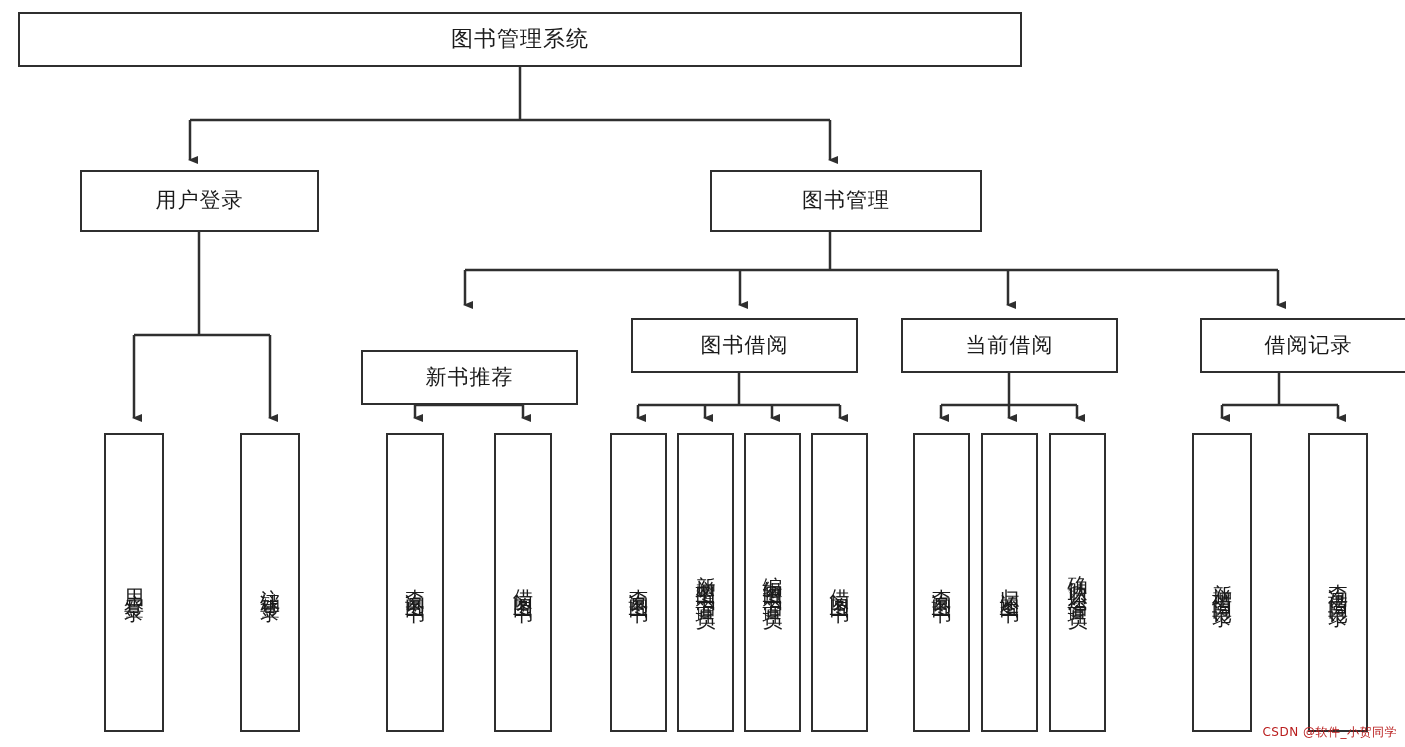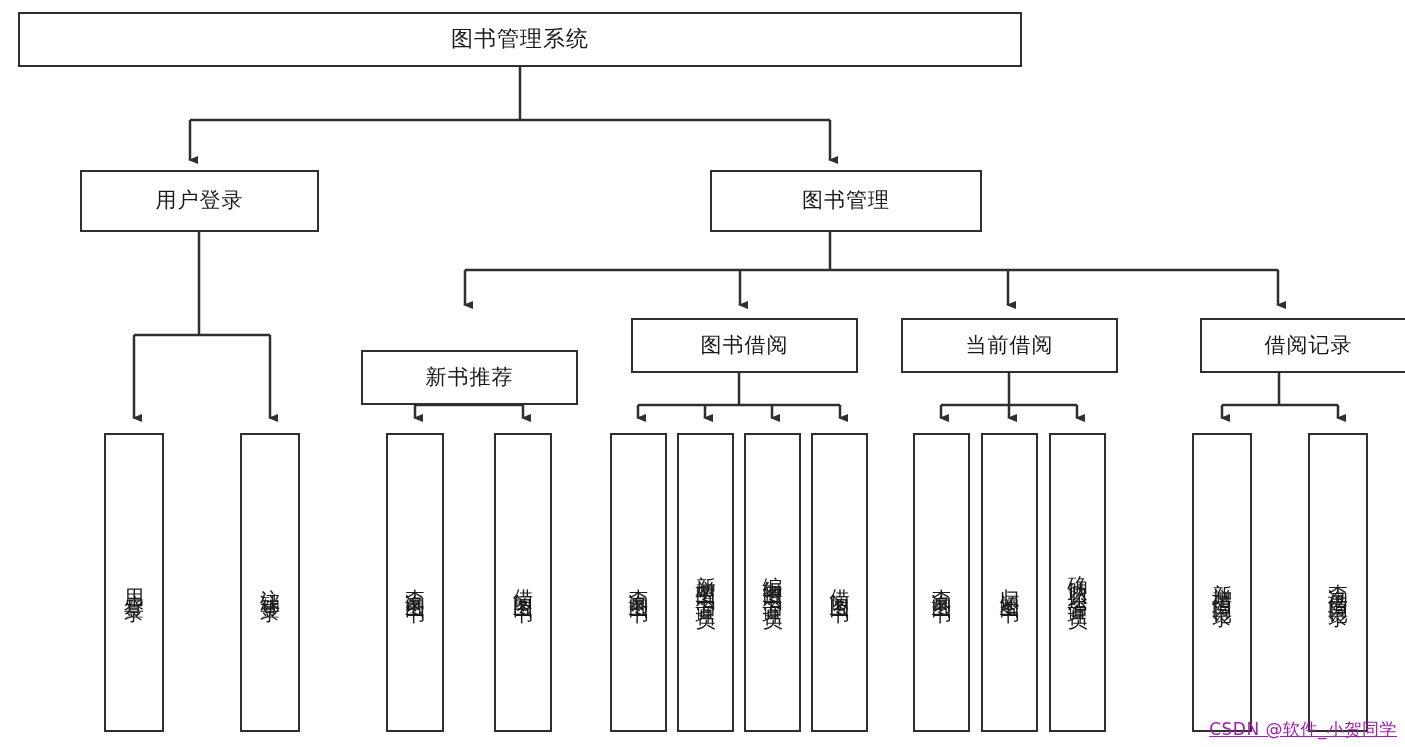--- a/index.html
+++ b/index.html
@@ -49,25 +49,24 @@
     font-size: 20px;
     letter-spacing: 5px;
     line-height: 1.05;
     padding: 4px 0;
     white-space: nowrap;
   }
   .watermark {
     position: absolute;
     right: 8px;
     bottom: 6px;
-    font-size: 17px;
-    color: #a21caf;
+    font-size: 12px;
+    color: #b91c1c;
     letter-spacing: 0.5px;
     white-space: nowrap;
-    text-decoration: underline;
   }
 </style>
 </head>
 <body>
 
 <div id="diagram">
 
   <svg id="connectors" viewBox="0 0 1405 747" xmlns="http://www.w3.org/2000/svg">
     <defs>
       <marker id="arrow" markerWidth="10" markerHeight="10" refX="4" refY="8" orient="auto" markerUnits="userSpaceOnUse">

